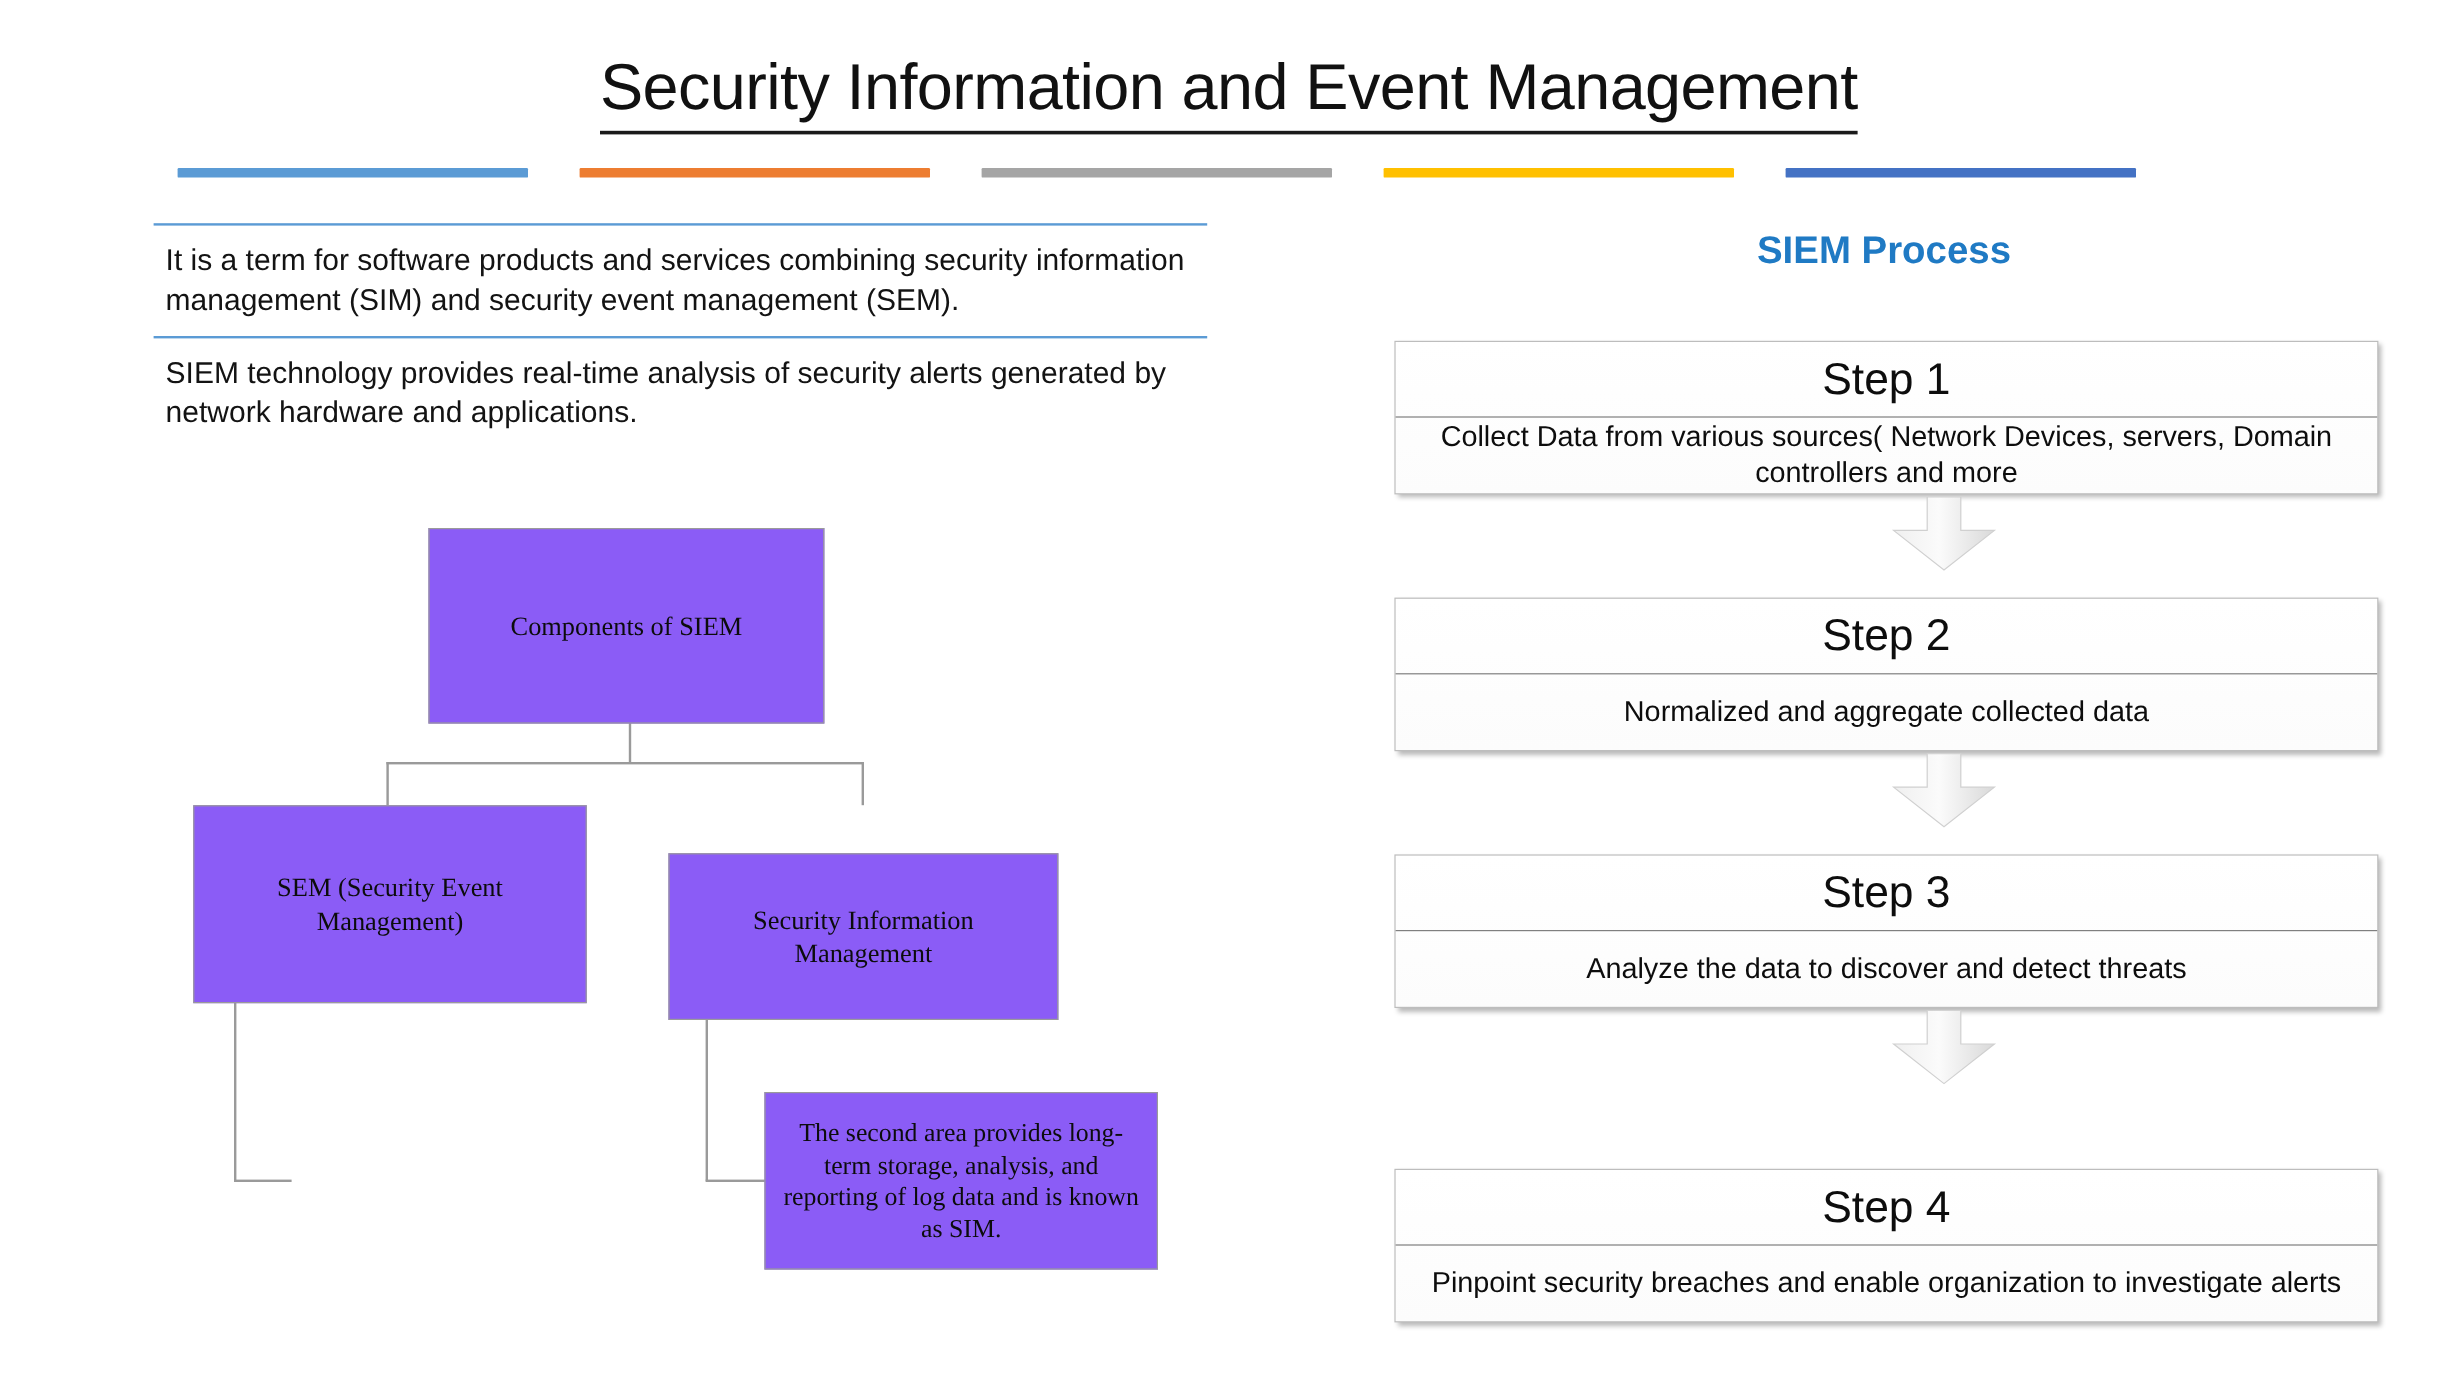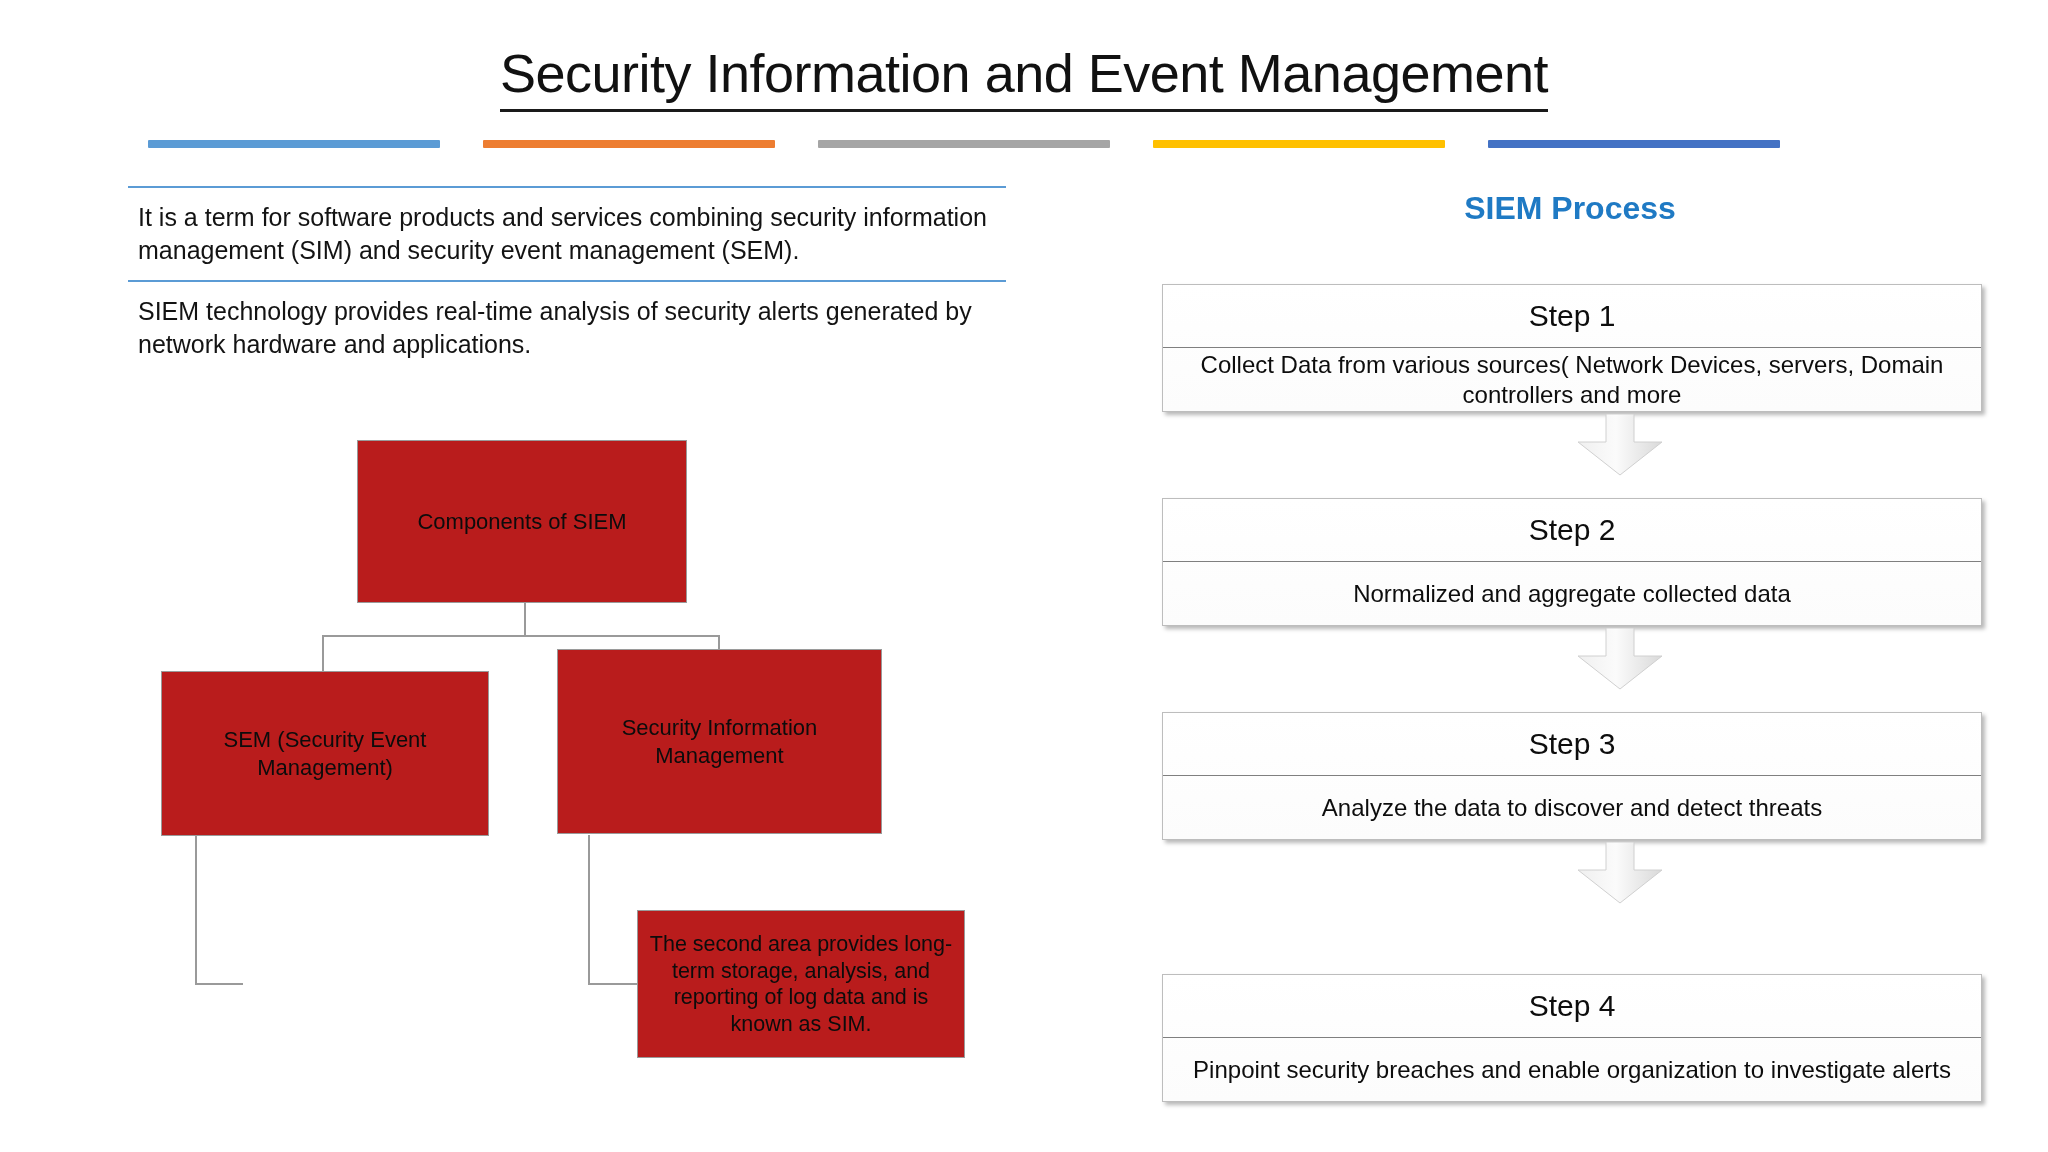--- a/index.html
+++ b/index.html
@@ -74,29 +74,30 @@
     left: 0;
     top: 0;
     width: 1100px;
     height: 1152px;
     pointer-events: none;
   }
   .node {
     position: absolute;
     box-sizing: border-box;
     border: 1.6px solid #9a9a9a;
-    background: #b91c1c;
+    background: #8b5cf6;
     display: flex;
     align-items: center;
     justify-content: center;
     text-align: center;
     font-size: 22px;
     line-height: 28px;
     color: #0c0c0c;
     padding: 6px 10px;
+    font-family: Liberation Serif, serif;
   }
   .node-leaf { font-size: 21.5px; line-height: 26.5px; }
 
   .conn {
     position: absolute;
     background: #9a9a9a;
   }
 
   
   .siem-heading {
@@ -117,21 +118,21 @@
     box-sizing: border-box;
     border: 1.4px solid #bdbdbd;
     background: linear-gradient(180deg, #ffffff 0%, #fcfcfc 100%);
     box-shadow: 3px 3px 4px rgba(0,0,0,0.28);
   }
   .step-head {
     height: 62px;
     display: flex;
     align-items: center;
     justify-content: center;
-    font-size: 30px;
+    font-size: 37px;
     color: #0d0d0d;
   }
   .step-body {
     border-top: 1.6px solid #7f7f7f;
     box-sizing: border-box;
     display: flex;
     align-items: center;
     justify-content: center;
     text-align: center;
     font-size: 24px;
@@ -178,21 +179,21 @@
   <div class="conn" style="left:195px;top:835px;width:1.6px;height:149px;"></div>
   <div class="conn" style="left:195px;top:983px;width:48px;height:1.6px;"></div>
 
   <div class="conn" style="left:588px;top:835px;width:1.6px;height:149px;"></div>
   <div class="conn" style="left:588px;top:983px;width:50px;height:1.6px;"></div>
 
   <div class="node" style="left:357px;top:440px;width:330px;height:163px;">Components of SIEM</div>
 
   <div class="node" style="left:161px;top:671px;width:328px;height:165px;">SEM (Security Event Management)</div>
 
-  <div class="node" style="left:557px;top:649px;width:325px;height:185px;">Security Information Management</div>
+  <div class="node" style="left:557px;top:711px;width:325px;height:139px;">Security Information Management</div>
 
 
   <div class="node node-leaf" style="left:637px;top:910px;width:328px;height:148px;">The second area provides long-term storage, analysis, and reporting of log data and is known as SIM.</div>
 </div>
 
 <div class="siem-heading">SIEM Process</div>
 
 <div class="step" style="top:284px;">
   <div class="step-head">Step 1</div>
   <div class="step-body" style="height:64px;">Collect Data from various sources( Network Devices, servers, Domain controllers and more</div>

